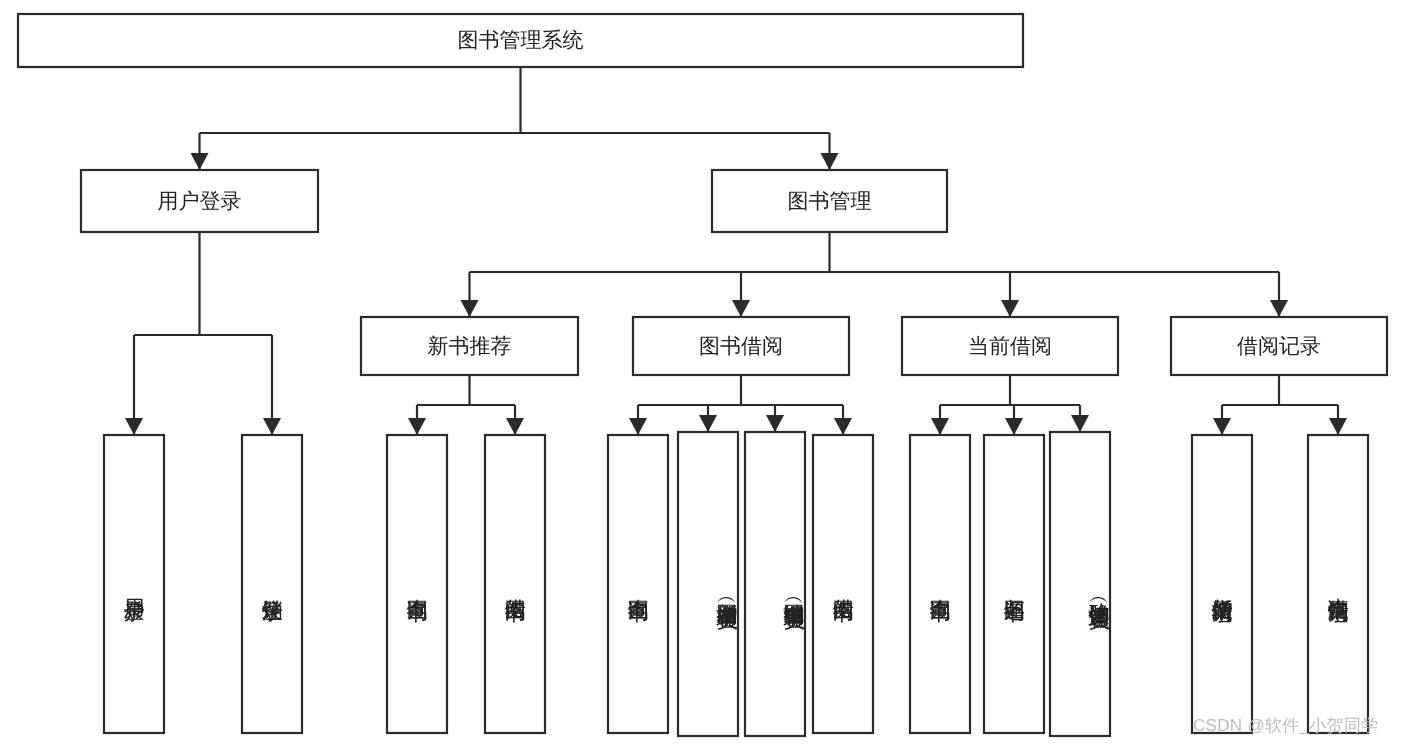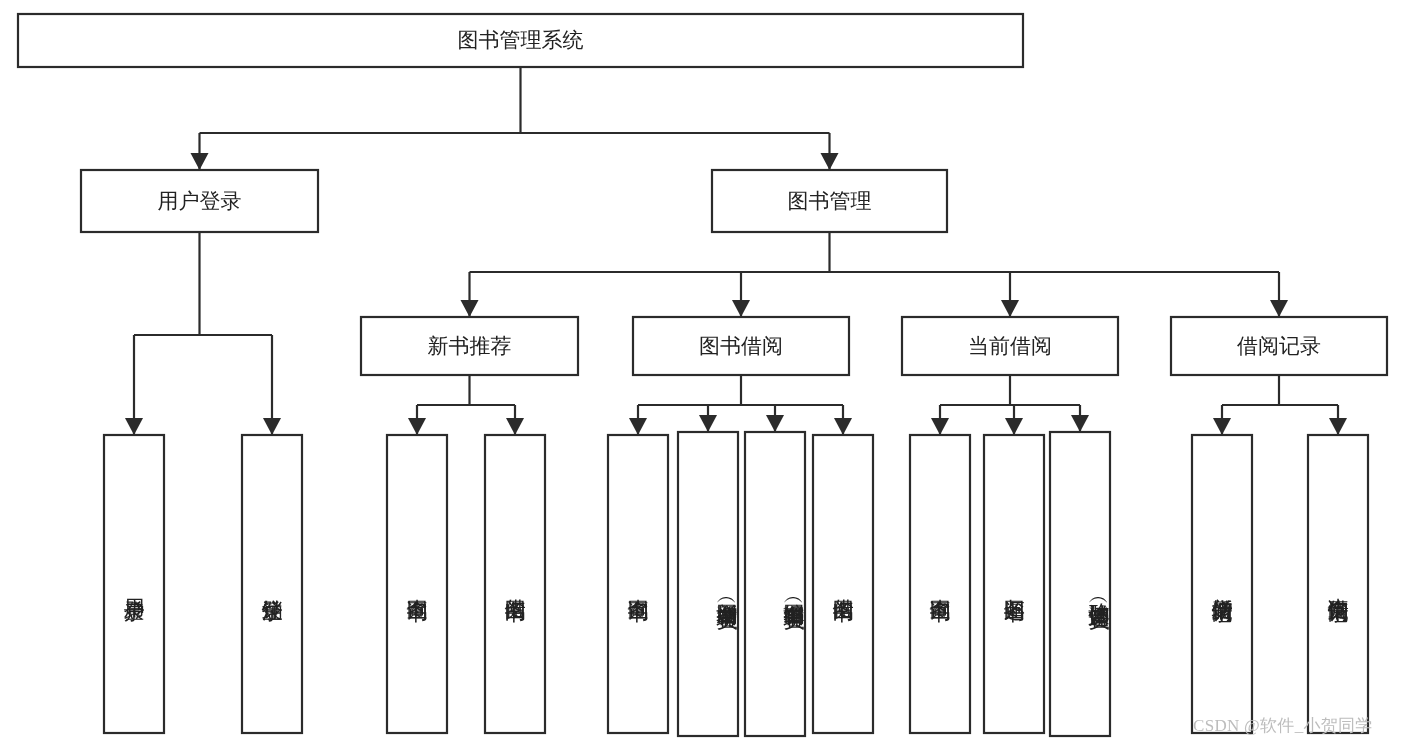--- a/index.html
+++ b/index.html
@@ -62,21 +62,21 @@
     white-space: nowrap;
     display: flex;
     align-items: flex-start;
     justify-content: center;
     pointer-events: none;
   }
   .watermark {
     position: absolute;
     left: 1193px;
     top: 714px;
-    font-family: Liberation Serif, serif;
+    font-family: Liberation Sans, sans-serif;
     font-size: 17px;
     color: #bdbdbd;
     white-space: nowrap;
     letter-spacing: 0.3px;
   }
 </style>
 </head>
 <body>
 
 <div id="diagram-root">

